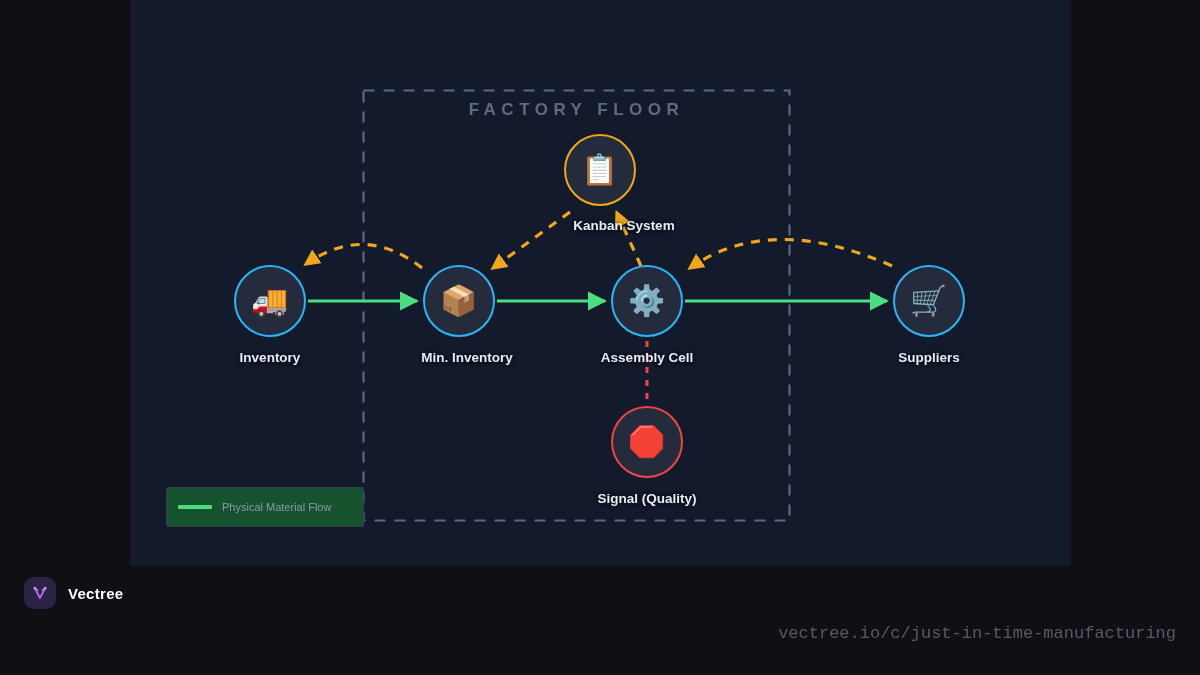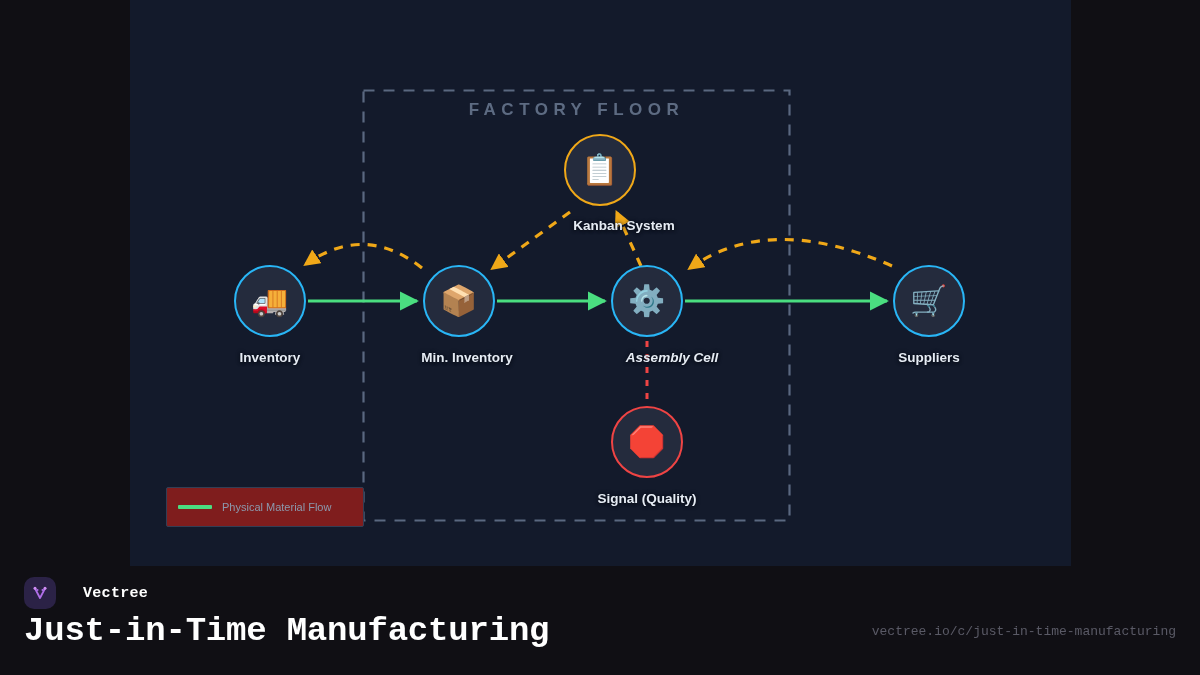--- a/index.html
+++ b/index.html
@@ -78,21 +78,21 @@
   }
 
   
   #legend {
     position: absolute;
     left: 36px;
     top: 487px;
     width: 198px;
     padding: 9px 11px 10px 11px;
     box-sizing: border-box;
-    background: #7f1d1d;
+    background: #14532d;
     border: 1px solid #333e54;
     border-radius: 2px;
   }
   .legend-row {
     display: flex;
     align-items: center;
     height: 19px;
   }
   .legend-swatch {
     width: 34px;
@@ -133,22 +133,22 @@
     width: 32px;
     height: 32px;
     border-radius: 10px;
     background: #2b2246;
     display: flex;
     align-items: center;
     justify-content: center;
     flex: none;
   }
   #brand-name {
-    margin-left: 27px;
-    font-family: Liberation Mono, monospace;
+    margin-left: 12px;
+    font-family: Liberation Sans, sans-serif;
     font-size: 15px;
     font-weight: 700;
     color: #ffffff;
     letter-spacing: 0.3px;
   }
   #page-title {
     position: absolute;
     left: 24px;
     top: 46px;
     font-family: "Liberation Mono", monospace;
@@ -156,21 +156,21 @@
     font-weight: 700;
     color: #ffffff;
     letter-spacing: -0.2px;
     white-space: nowrap;
   }
   #page-url {
     position: absolute;
     right: 24px;
     top: 624px;
     font-family: "Liberation Mono", monospace;
-    font-size: 13px;
+    font-size: 17px;
     color: #5a5a66;
     white-space: nowrap;
   }
 </style>
 </head>
 <body>
 
 <div id="canvas">
 
   <svg id="diagram-svg" viewBox="0 0 941 566">
@@ -209,21 +209,21 @@
   <div class="node-label" style="left:140px; top:350px;">Inventory</div>
 
   <div class="node" style="left:293px; top:265px;">
     <span>📦</span>
   </div>
   <div class="node-label" style="left:329px; top:350px;margin-left:8px;">Min. Inventory</div>
 
   <div class="node" style="left:481px; top:265px;">
     <span>⚙️</span>
   </div>
-  <div class="node-label" style="left:542px; top:350px;font-style:italic;">Assembly Cell</div>
+  <div class="node-label" style="left:517px; top:350px;">Assembly Cell</div>
 
   <div class="node" style="left:763px; top:265px;">
     <span>🛒</span>
   </div>
   <div class="node-label" style="left:799px; top:350px;">Suppliers</div>
 
   <div class="node amber" style="left:434px; top:134px;">
     <span>📋</span>
   </div>
   <div class="node-label" style="left:470px; top:218px;margin-left:24px;">Kanban System</div>
@@ -248,15 +248,14 @@
       <svg width="20" height="20" viewBox="0 0 20 20" aria-hidden="true">
         <path d="M5 5.5 L10 15 L15 5.5" fill="none" stroke="#b06fe8" stroke-width="1.8" stroke-linecap="round" stroke-linejoin="round"></path>
         <circle cx="5" cy="5.2" r="1.5" fill="#d08ef5"></circle>
         <circle cx="15" cy="5.2" r="1.5" fill="#d08ef5"></circle>
         <circle cx="7.4" cy="7.0" r="1.1" fill="#b06fe8"></circle>
         <circle cx="12.6" cy="7.0" r="1.1" fill="#b06fe8"></circle>
       </svg>
     </span>
     <span id="brand-name">Vectree</span>
   </div>
-  <div id="page-title">Just-in-Time Manufacturing</div>
 </div>
 <div id="page-url">vectree.io/c/just-in-time-manufacturing</div>
 
 </body></html>

